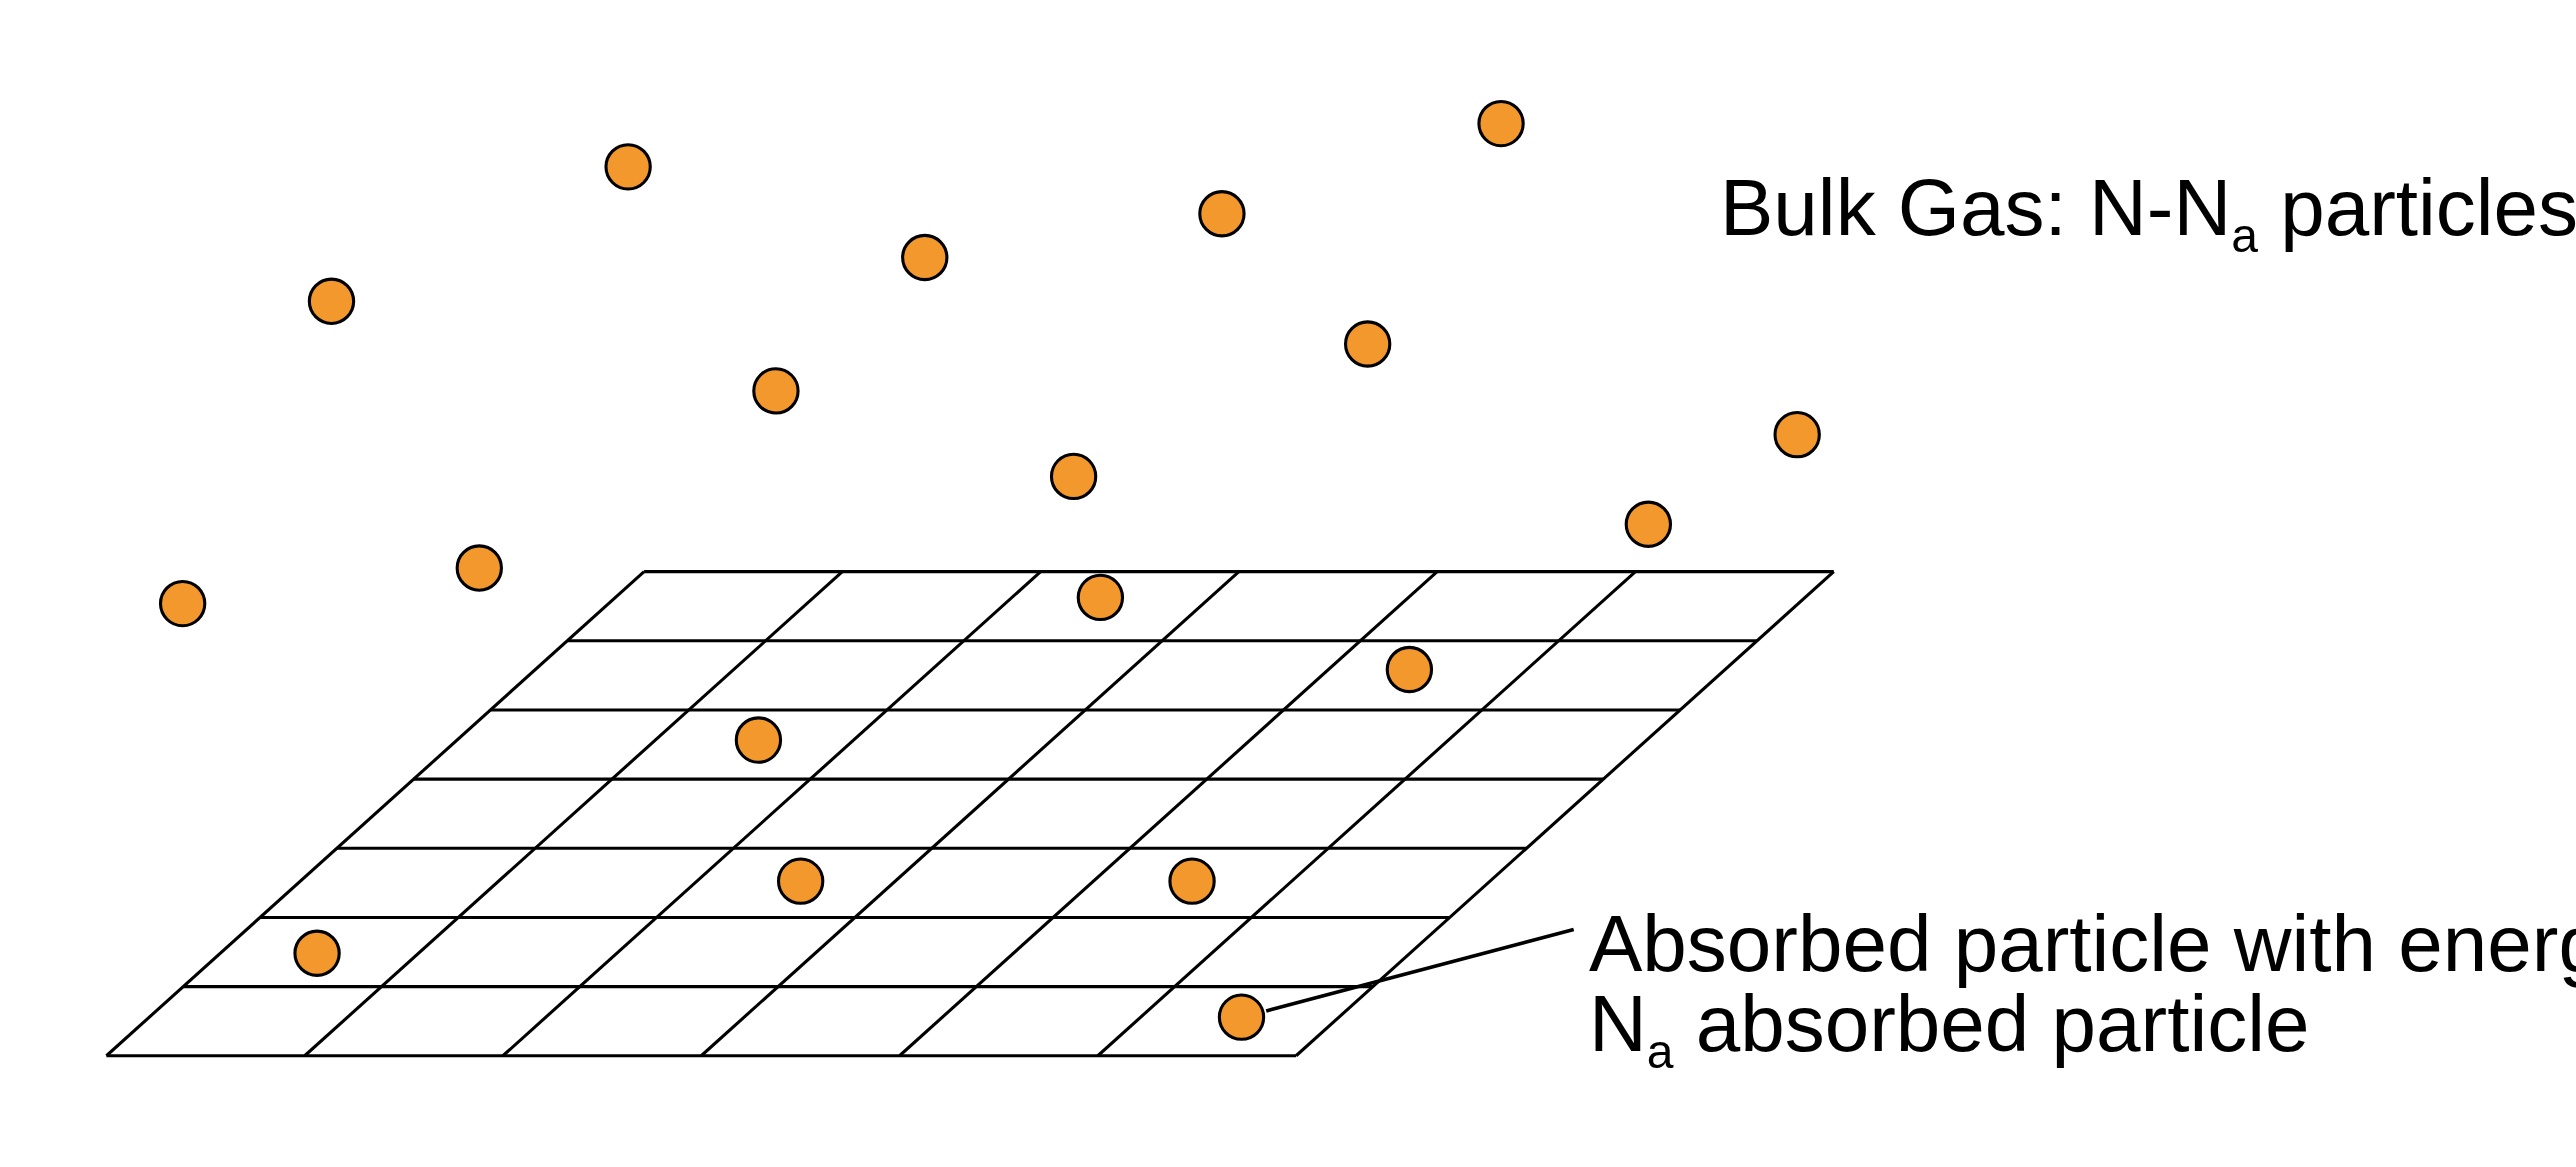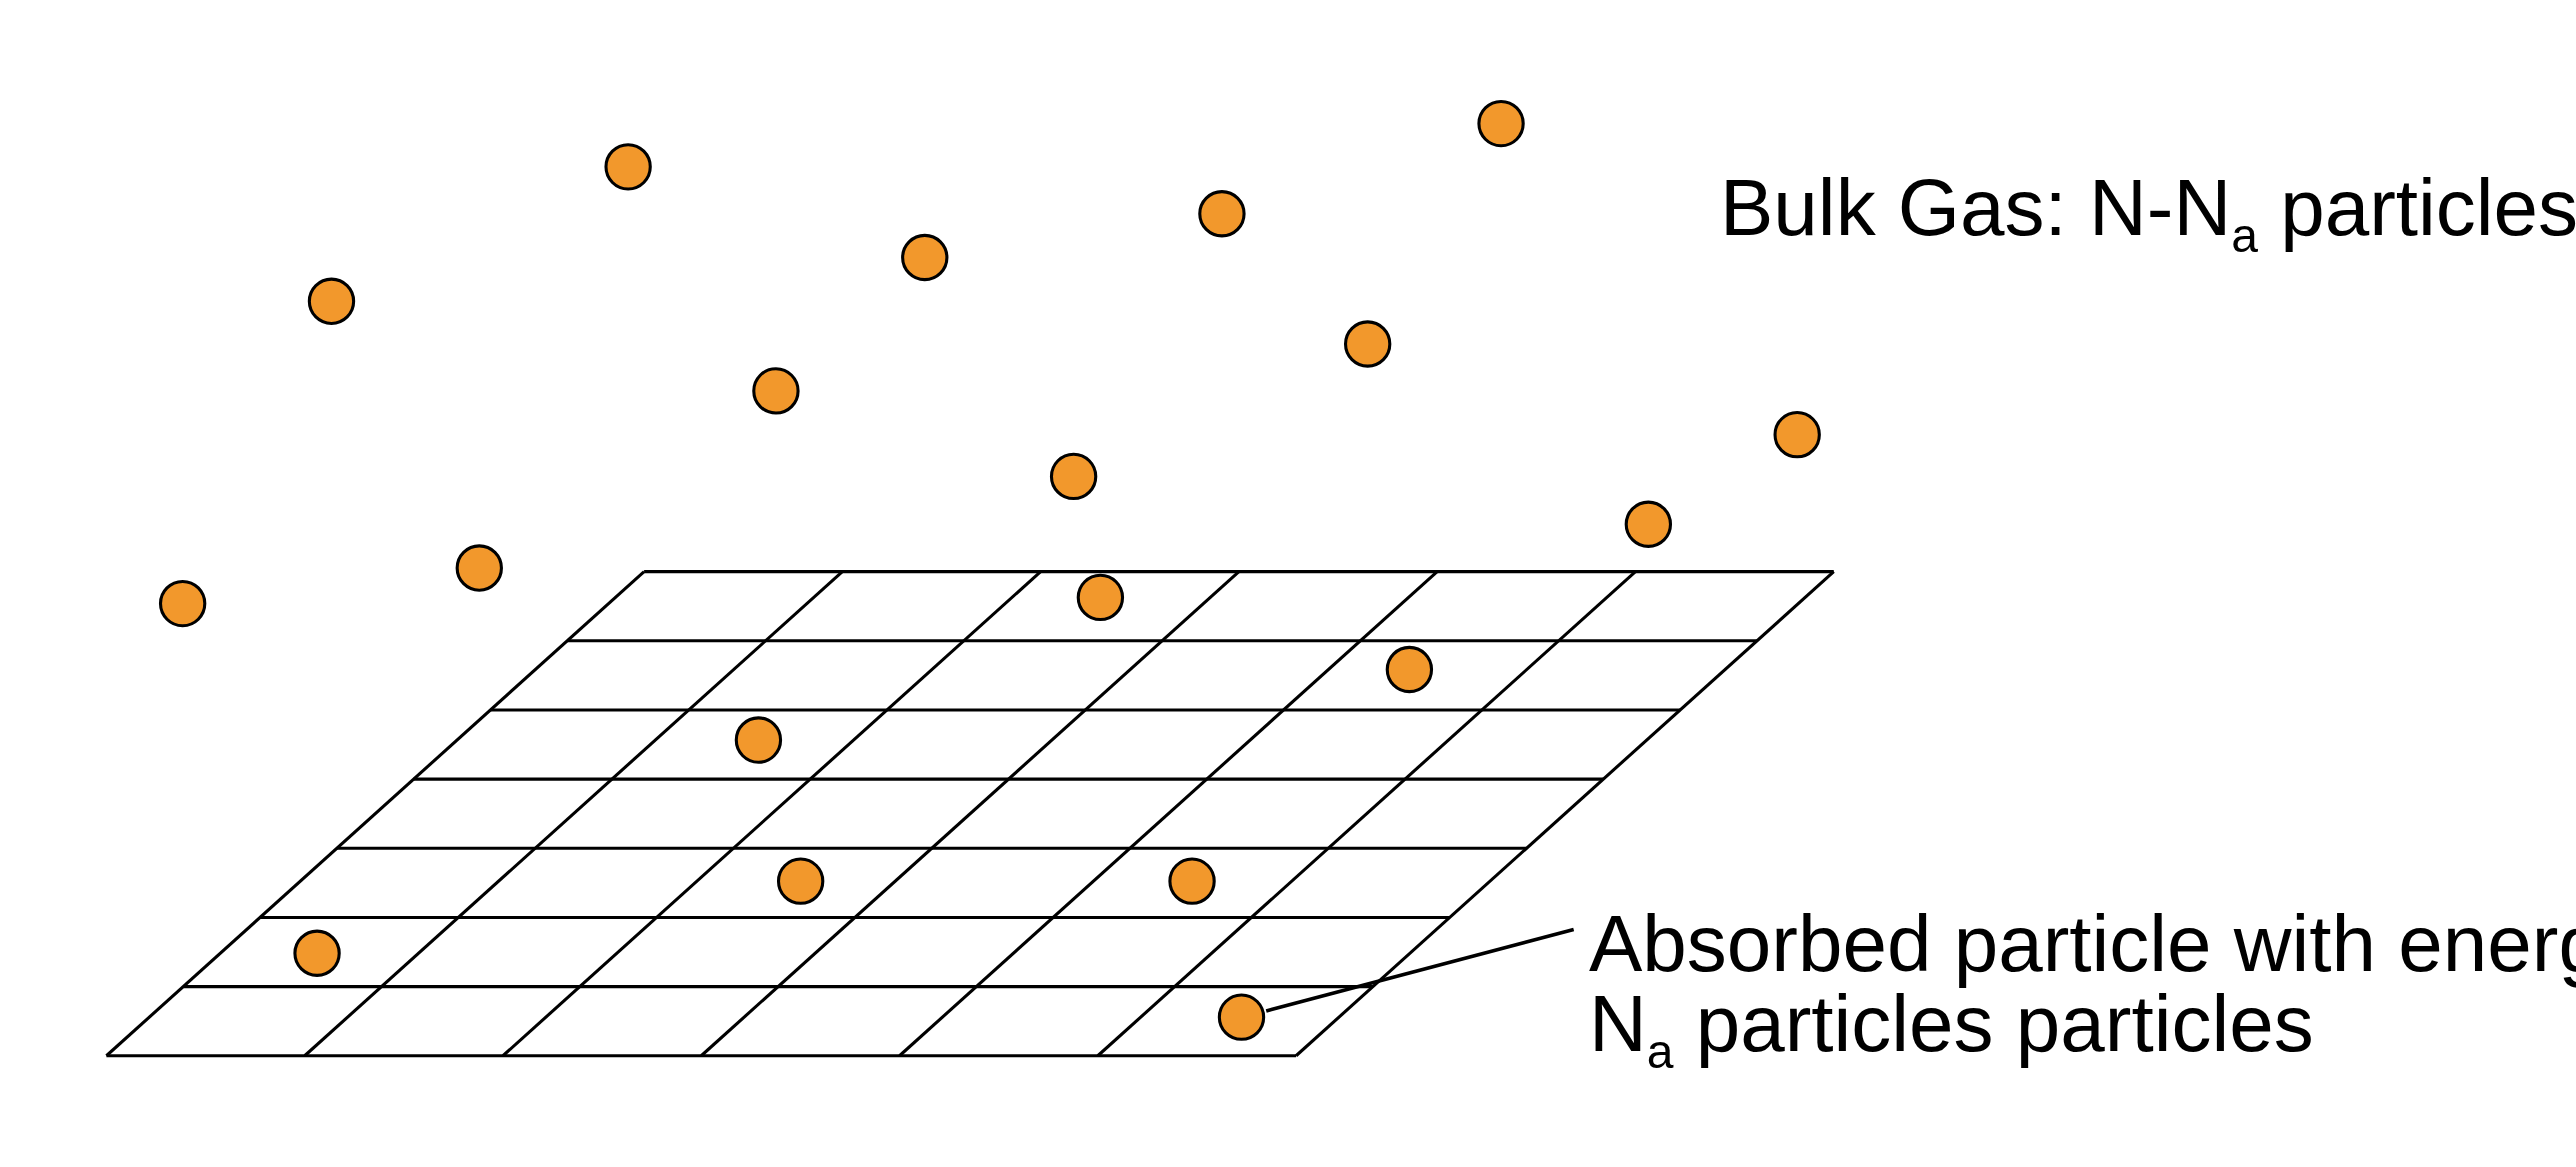--- a/index.html
+++ b/index.html
@@ -84,15 +84,15 @@
     <circle cx="615" cy="1851" r="43" fill="#F2982C" stroke="#000000" stroke-width="6"></circle>
     <circle cx="2410" cy="1975" r="43" fill="#F2982C" stroke="#000000" stroke-width="6"></circle>
   </svg>
 
 <div class="label" id="bulk-gas-label">
   <span>Bulk Gas: N-N</span><sub>a</sub><span> particles</span>
 </div>
 
 <div class="label" id="absorbed-label">
   <div><span>Absorbed particle with energy ε</span></div>
-  <div><span>N</span><sub>a</sub><span> particles particles</span></div>
+  <div><span>N</span><sub>a</sub><span> absorbed particle</span></div>
 </div>
 
 
 </body></html>

